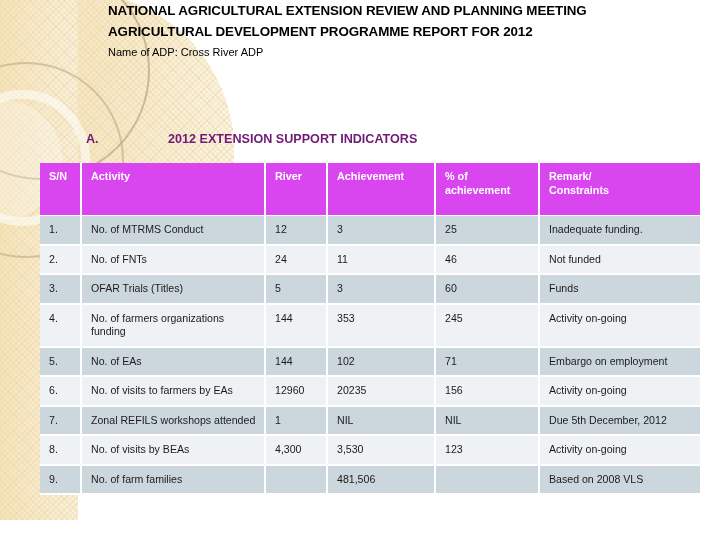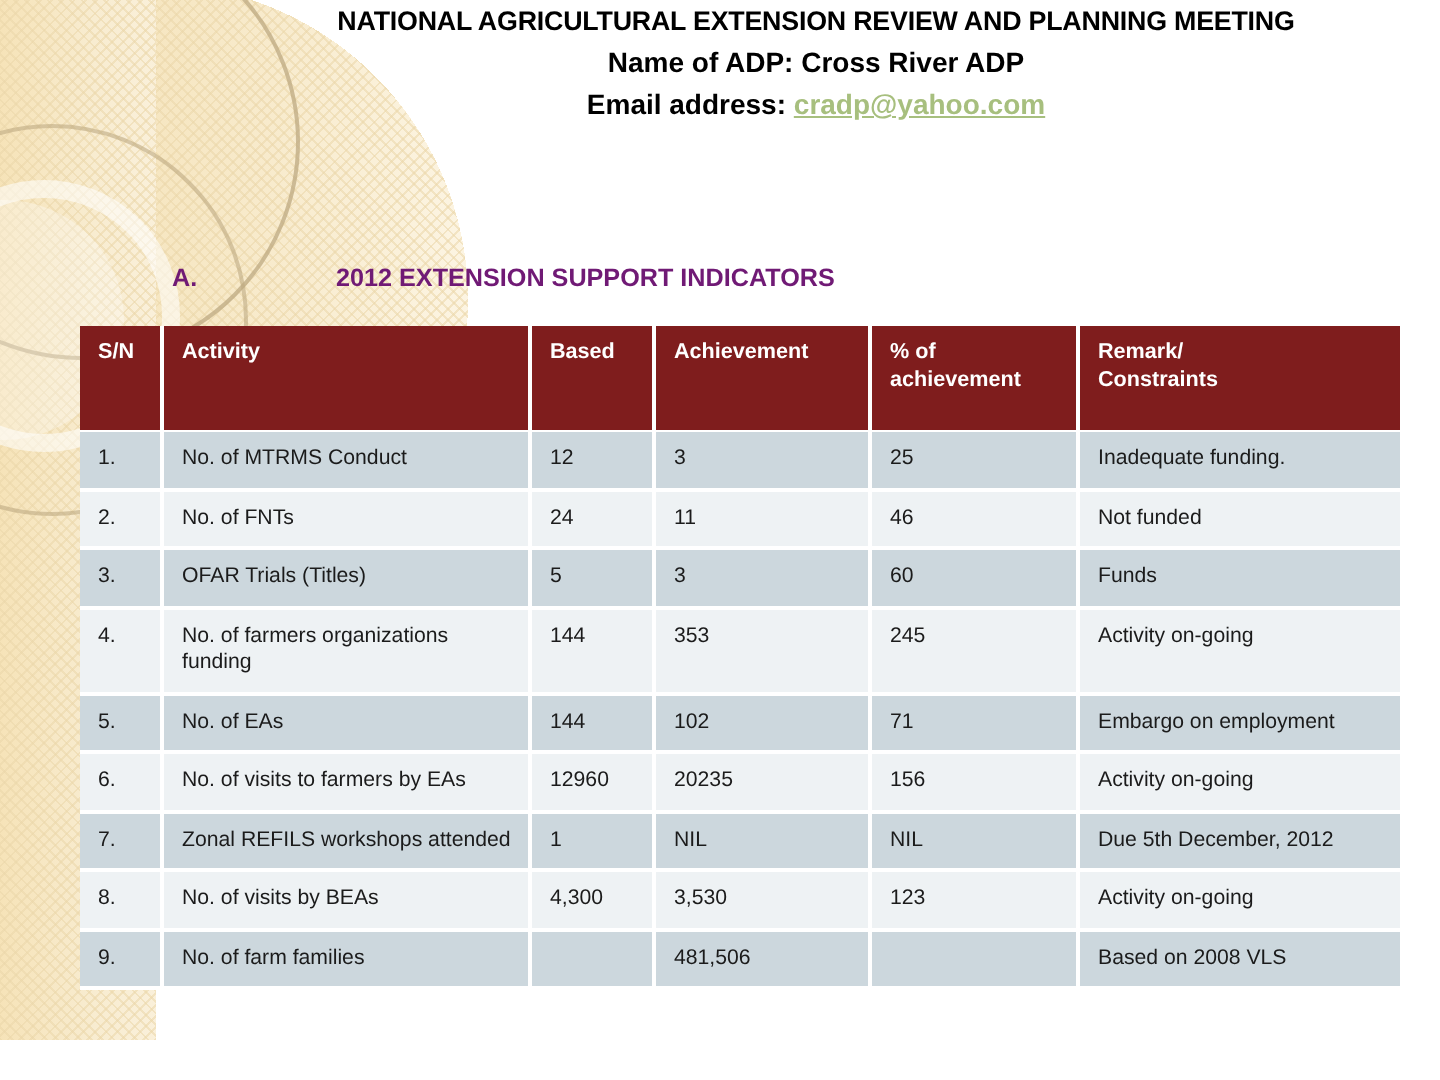--- a/index.html
+++ b/index.html
@@ -90,35 +90,34 @@
     background: rgba(255,255,255,0.30);
   }
 
   
   #masthead {
     position: absolute;
     left: 108px;
     top: 0px;
     width: 600px;
     z-index: 5;
-    text-align: center;
+    text-align: left;
     color: #000000;
   }
   .title-line {
     font-weight: bold;
     font-size: 13.4px;
     letter-spacing: -0.1px;
     line-height: 21px;
     white-space: nowrap;
   }
   .sub-line {
-    font-size: 14px;
+    font-size: 11px;
     line-height: 21px;
     white-space: nowrap;
-    font-weight: bold;
   }
   #email-link {
     color: #a7bf7e;
     text-decoration: underline;
   }
 
   
   #section-heading {
     position: absolute;
     left: 86px;
@@ -147,21 +146,21 @@
   #indicators-table th,
   #indicators-table td {
     vertical-align: top;
     padding: 7px 6px 7px 9px;
     border-right: 2px solid #ffffff;
     border-bottom: 2px solid #ffffff;
     line-height: 13.5px;
     text-align: left;
   }
   #indicators-table thead th {
-    background: #7f1d1d;
+    background: #d946ef;
     color: #ffffff;
     font-weight: bold;
     font-size: 10.8px;
     height: 38px;
     border-right: 2px solid #ffffff;
     border-bottom: 1px solid #ffffff;
   }
   #indicators-table thead th:last-child,
   #indicators-table tbody td:last-child { border-right: none; }
 
@@ -190,42 +189,42 @@
 </div>
 <div id="deco-panel">
   <div class="deco-ring ring-a"></div>
   <div class="deco-ring ring-shade"></div>
   <div class="deco-ring ring-c"></div>
   <div class="deco-ring ring-b"></div>
 </div>
 
 <div id="masthead">
   <div class="title-line">NATIONAL AGRICULTURAL EXTENSION REVIEW AND PLANNING MEETING</div>
+  <div class="title-line">AGRICULTURAL DEVELOPMENT PROGRAMME REPORT FOR 2012</div>
   <div class="sub-line">Name of ADP: Cross River ADP</div>
-  <div class="sub-line"><span>Email address: </span><span id="email-link">cradp@yahoo.com</span></div>
 </div>
 
 <div id="section-heading">
   <span class="sec-letter">A.</span><span>2012 EXTENSION SUPPORT INDICATORS</span>
 </div>
 
 <table id="indicators-table">
   <colgroup>
     <col class="col-sn">
       <col class="col-act">
       <col class="col-tgt">
     <col class="col-ach">
       <col class="col-pct">
       <col class="col-rem">
   </colgroup>
   <thead>
     <tr>
       <th>S/N</th>
       <th>Activity</th>
-      <th>Based</th>
+      <th>River</th>
       <th>Achievement</th>
       <th><span>% of</span><br><span>achievement</span></th>
       <th><span>Remark/</span><br><span>Constraints</span></th>
     </tr>
   </thead>
   <tbody id="table-body">
       <tr class="row-tint">
         <td class="cell-sn">1.</td>
         <td>No. of MTRMS Conduct</td>
         <td>12</td>

